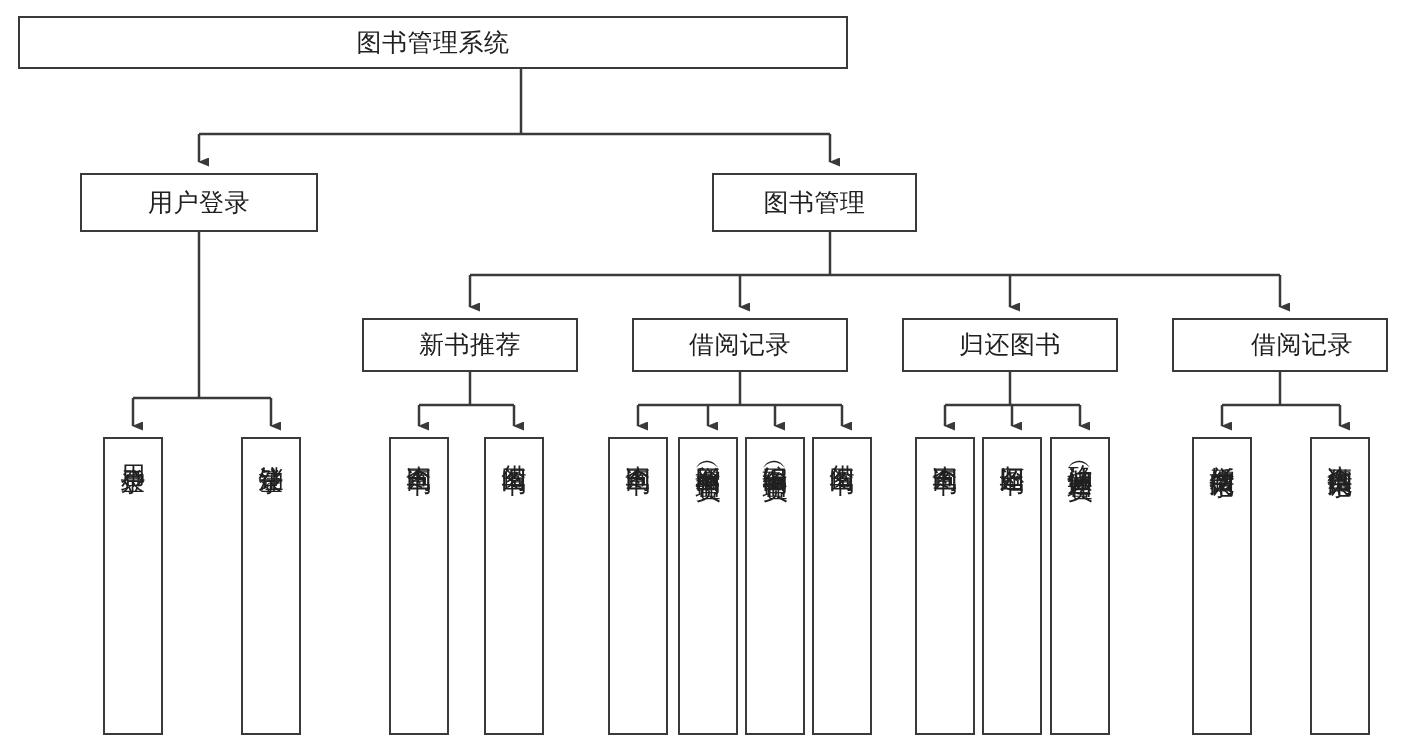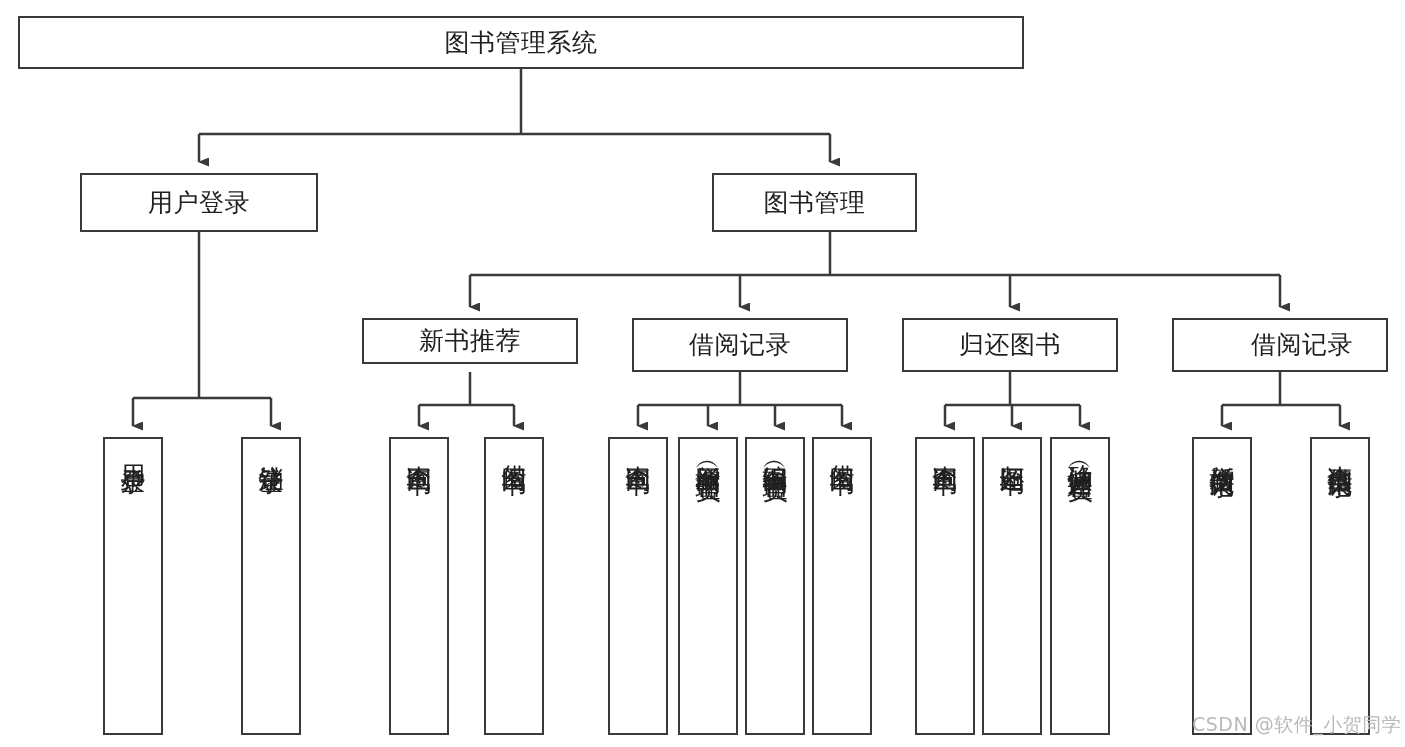--- a/index.html
+++ b/index.html
@@ -112,30 +112,30 @@
         <line x1="1012" y1="405" x2="1012" y2="426" marker-end="url(#arrowhead)"></line>
         <line x1="1080" y1="405" x2="1080" y2="426" marker-end="url(#arrowhead)"></line>
         <line x1="1280" y1="372" x2="1280" y2="405"></line>
         <line x1="1222" y1="405" x2="1340" y2="405"></line>
         <line x1="1222" y1="405" x2="1222" y2="426" marker-end="url(#arrowhead)"></line>
         <line x1="1340" y1="405" x2="1340" y2="426" marker-end="url(#arrowhead)"></line>
       </g>
   </svg>
 
   <div id="node-layer">
-      <div class="node-box horizontal" style="left: 18px; top: 16px; width: 1006px; height: 53px;">
+      <div class="node-box horizontal" style="left: 18px; top: 16px; width: 830px; height: 53px;">
         <span class="node-label">图书管理系统</span>
       </div>
       <div class="node-box horizontal" style="left: 80px; top: 173px; width: 238px; height: 59px;">
         <span class="node-label">用户登录</span>
       </div>
       <div class="node-box horizontal" style="left: 712px; top: 173px; width: 205px; height: 59px;">
         <span class="node-label">图书管理</span>
       </div>
-      <div class="node-box horizontal" style="left: 362px; top: 318px; width: 216px; height: 46px;">
+      <div class="node-box horizontal" style="left: 362px; top: 318px; width: 216px; height: 54px;">
         <span class="node-label">新书推荐</span>
       </div>
       <div class="node-box horizontal" style="left: 632px; top: 318px; width: 216px; height: 54px;">
         <span class="node-label">借阅记录</span>
       </div>
       <div class="node-box horizontal" style="left: 902px; top: 318px; width: 216px; height: 54px;">
         <span class="node-label">归还图书</span>
       </div>
       <div class="node-box horizontal" style="left: 1172px; top: 318px; width: 216px; height: 54px; padding-left: 44px;">
         <span class="node-label">借阅记录</span>
@@ -174,15 +174,14 @@
         <span class="node-label">确认归还（管理员）</span>
       </div>
       <div class="node-box vertical" style="left: 1192px; top: 437px; width: 60px; height: 298px;">
         <span class="node-label">新增借阅记录</span>
       </div>
       <div class="node-box vertical" style="left: 1310px; top: 437px; width: 60px; height: 298px;">
         <span class="node-label">查询借阅记录</span>
       </div>
     </div>
 
-  <div class="watermark" style="left: 1192px; top: 712px; color: rgb(185, 185, 185);">CSDN @软件_小贺同学</div>
 
 </div>
 
 </body></html>

